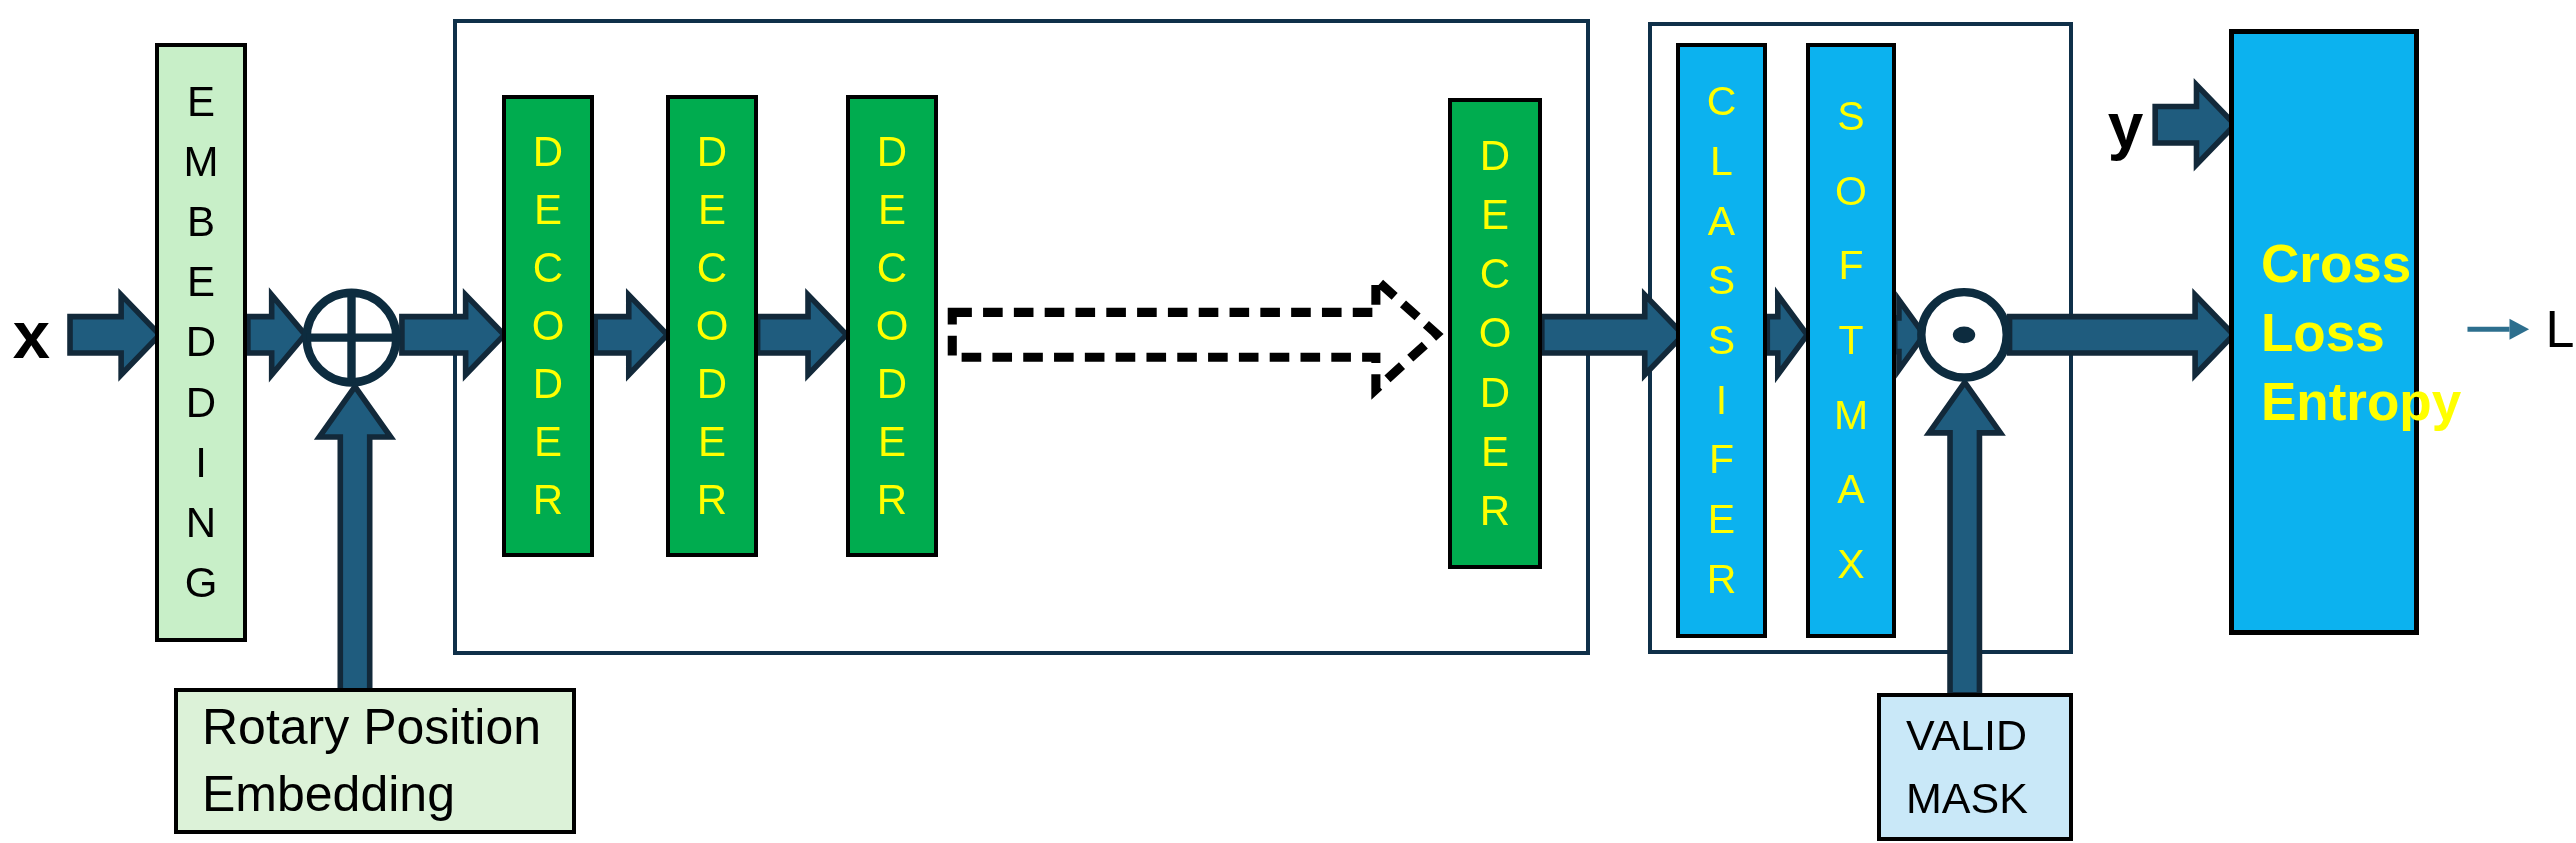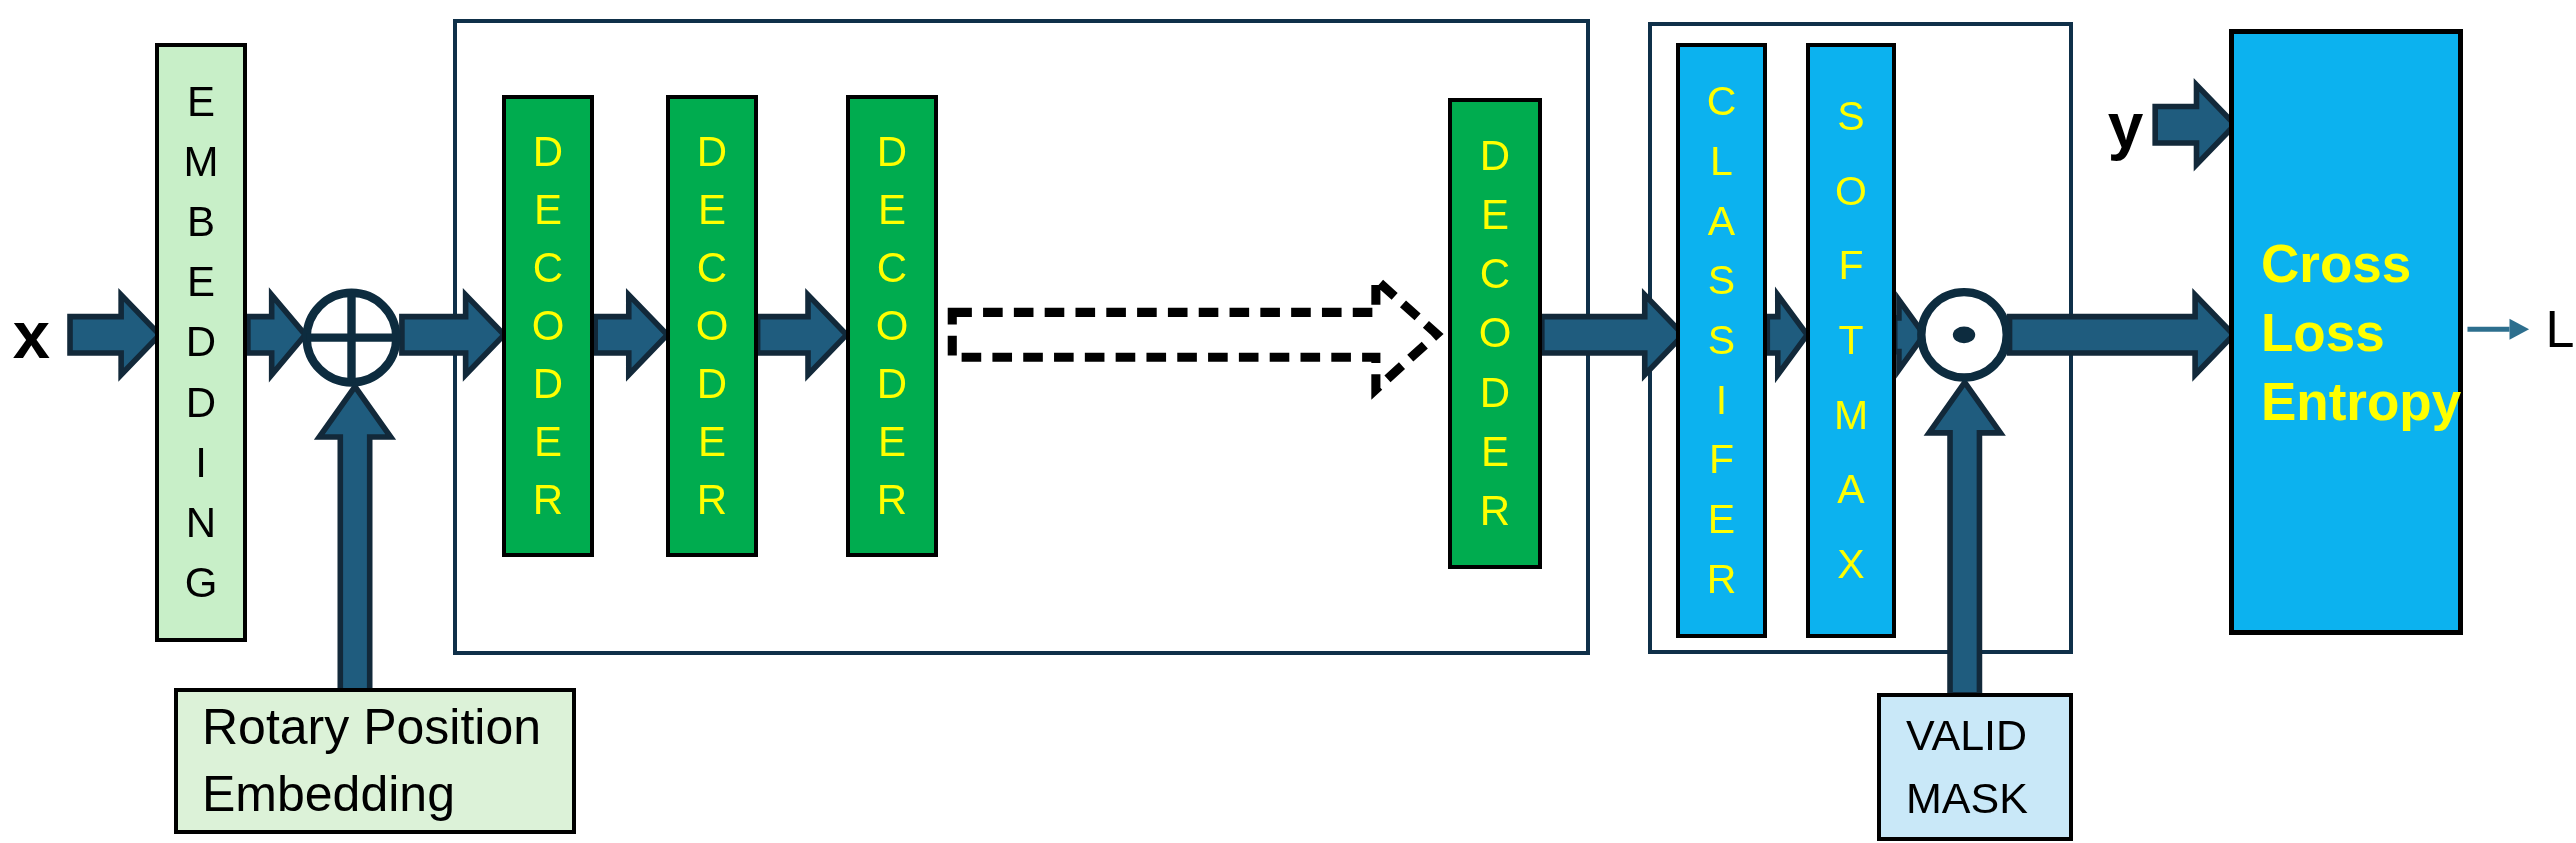--- a/index.html
+++ b/index.html
@@ -34,21 +34,21 @@
   #decoder1{left:502px;top:95px;width:92px;height:462px;}
   #decoder2{left:666px;top:95px;width:92px;height:462px;}
   #decoder3{left:846px;top:95px;width:92px;height:462px;}
   #decoder4{left:1448px;top:98px;width:94px;height:471px;}
   #classifier{left:1676px;top:43px;width:91px;height:595px;background:var(--blue-box);border:4.2px solid #000;color:var(--yellow-text);font-size:41px;}
   #softmax{left:1806px;top:43px;width:90px;height:595px;background:var(--blue-box);border:4.2px solid #000;color:var(--yellow-text);font-size:41px;}
   #rotary{left:174px;top:688px;width:402px;height:146px;background:var(--pale-green);border:4.2px solid #000;
     color:var(--black-text);font-size:50px;line-height:67px;padding-left:24px;display:flex;flex-direction:column;justify-content:center;}
   #validmask{left:1877px;top:693px;width:196px;height:148px;background:var(--pale-blue);border:4.9px solid #000;
     color:var(--black-text);font-size:43px;line-height:63px;padding-left:25px;display:flex;flex-direction:column;justify-content:center;}
-  #crossentropy{left:2229px;top:29px;width:234px;height:606px;background:var(--blue-box);border:5.6px solid #000;
+  #crossentropy{left:2229px;top:29px;width:190px;height:606px;background:var(--blue-box);border:5.6px solid #000;
     color:var(--yellow-text);font-size:53px;line-height:69px;font-weight:bold;padding-left:27px;display:flex;flex-direction:column;justify-content:center;}
   .iolabel{position:absolute;z-index:4;display:flex;align-items:center;justify-content:center;color:var(--black-text);}
   #label-x{left:0;top:294px;width:63px;height:81px;font-size:67px;font-weight:bold;}
   #label-y{left:2094px;top:91px;width:63px;height:70px;font-size:64px;font-weight:bold;}
   #label-L{left:2535px;top:295px;width:50px;height:67px;font-size:52px;font-weight:400;}
   .solid-arrow{fill:var(--arrow-fill);stroke:var(--arrow-outline);stroke-width:8;stroke-linejoin:miter;}
   .op-circle{fill:#ffffff;stroke:var(--operator-stroke);stroke-width:12;}
   .op-line{stroke:var(--operator-stroke);stroke-width:12;}
   .dashed-arrow{fill:#ffffff;stroke:var(--dashed-arrow);stroke-width:13;stroke-dasharray:28 16;stroke-linejoin:miter;}
   .thin-line{stroke:var(--thin-arrow);stroke-width:7;}

